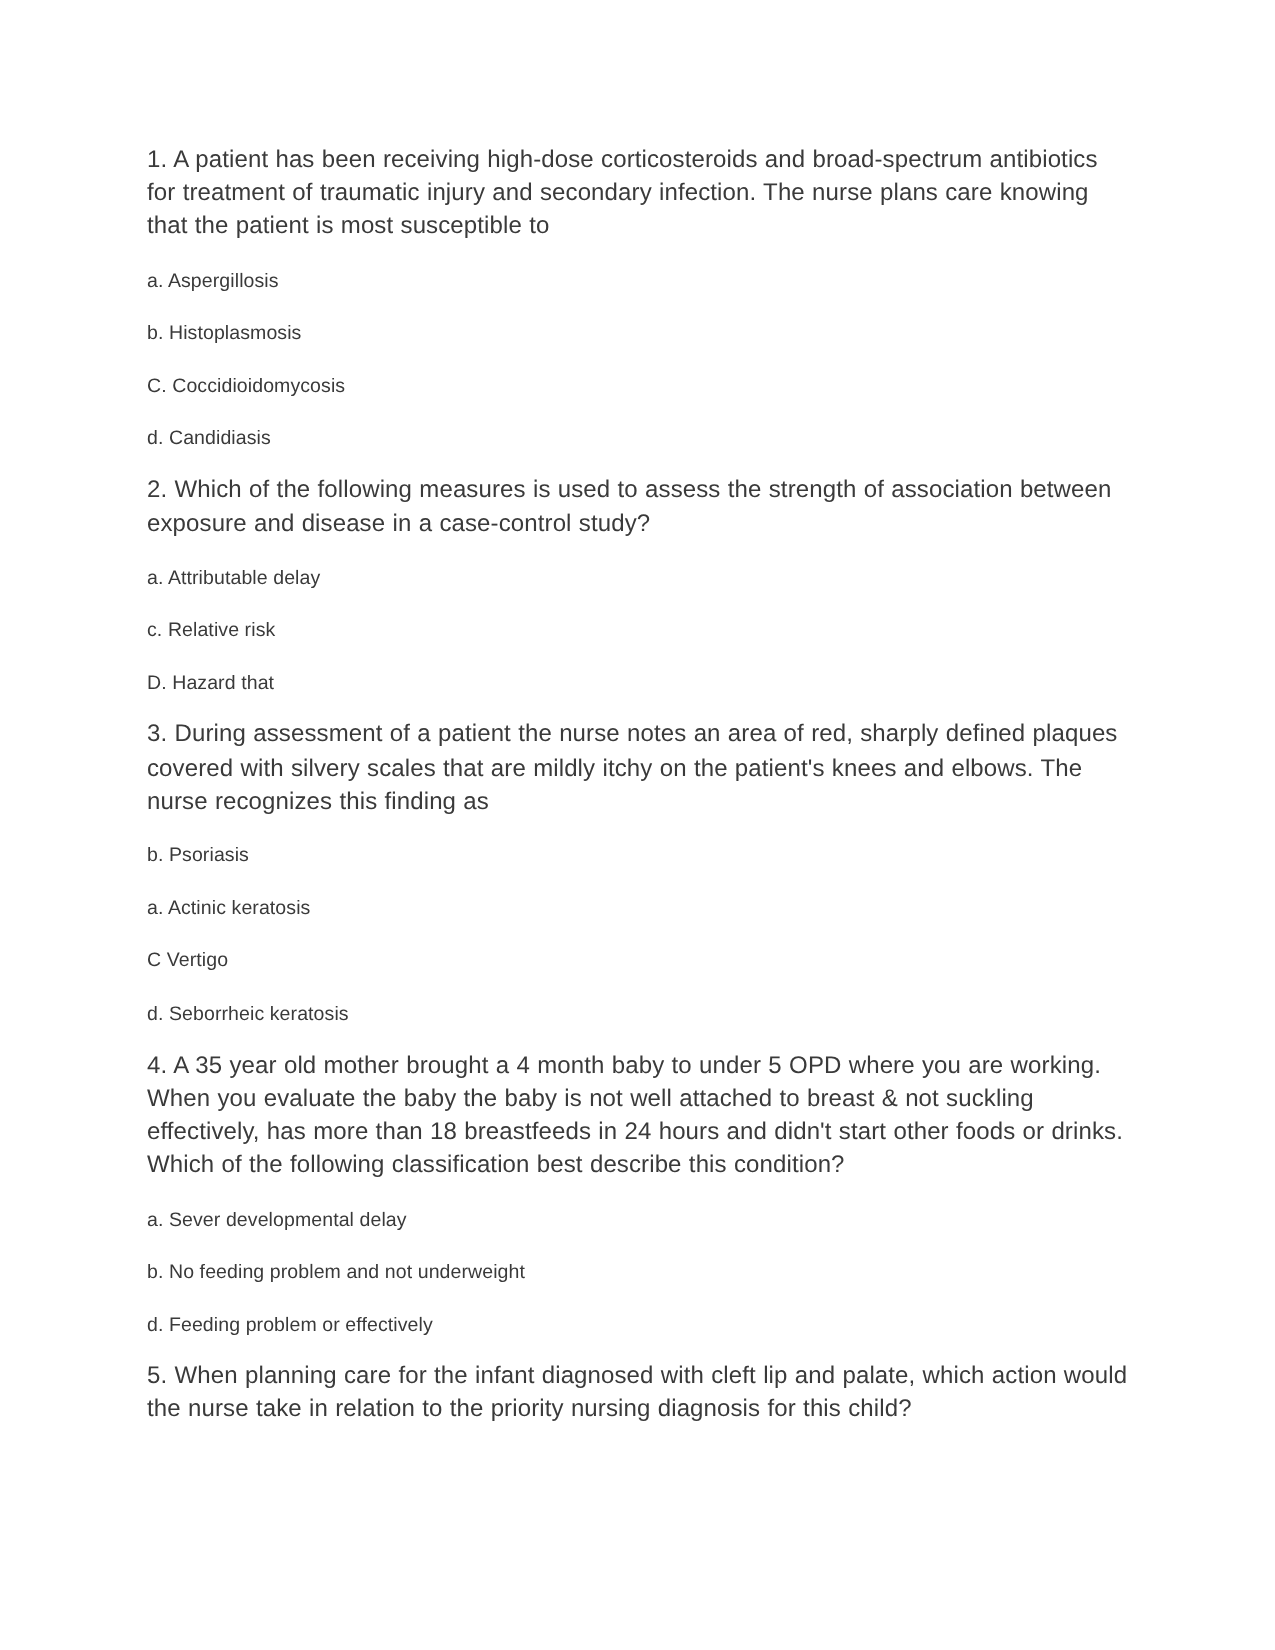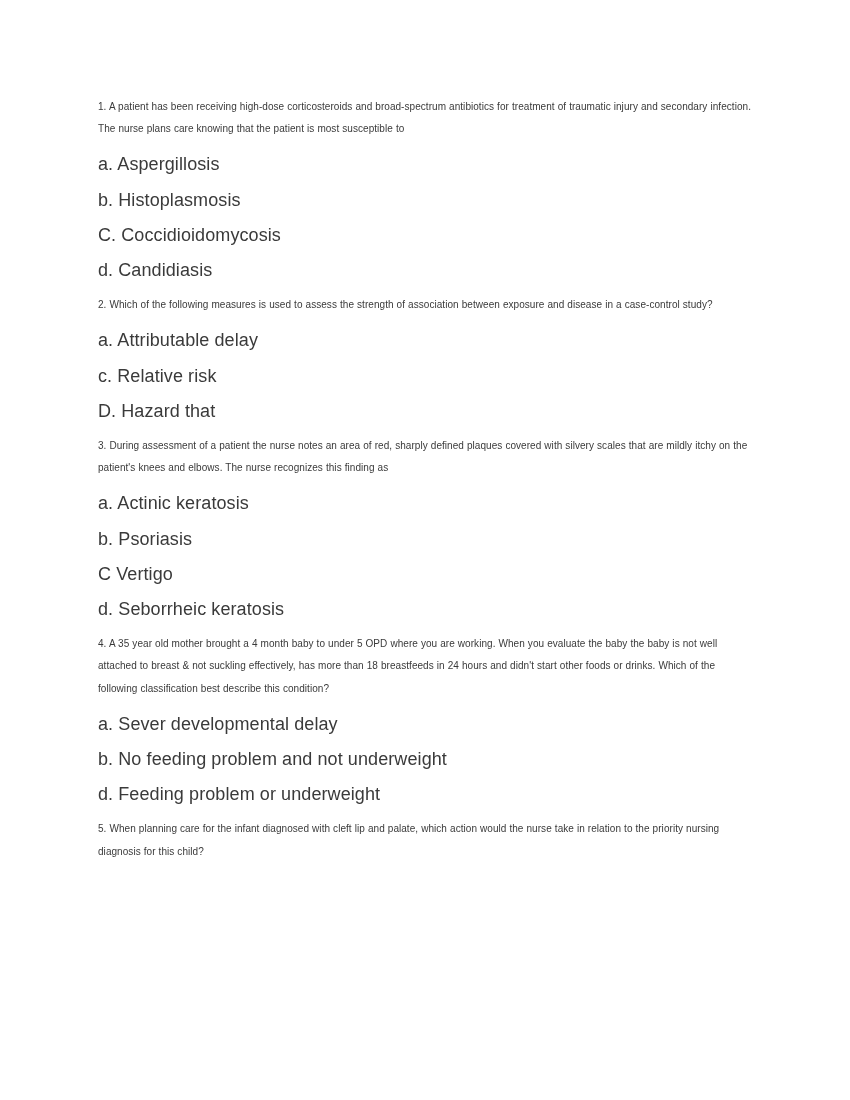--- a/index.html
+++ b/index.html
@@ -22,28 +22,28 @@
     box-sizing: border-box;
     padding: 96px 98px 0 98px;
   }
   .doc-body {
     width: 654px;
   }
   .block {
     margin: 0 0 13px 0;
   }
   .stem {
-    font-size: 10px;
+    font-size: 16px;
     line-height: 22.2px;
     letter-spacing: 0.005em;
     text-align: left;
     word-spacing: 0.02em;
   }
   .option {
-    font-size: 18px;
+    font-size: 13px;
     line-height: 22.2px;
     letter-spacing: 0.005em;
     margin: 0 0 13px 0;
   }
   .option:last-child {
     margin-bottom: 13px;
   }
   .q-group {
     margin-bottom: 0;
   }
@@ -64,31 +64,31 @@
 
     <div class="q-group">
       <p class="block stem">2. Which of the following measures is used to assess the strength of association between exposure and disease in a case-control study?</p>
       <p class="option">a. Attributable delay</p>
       <p class="option">c. Relative risk</p>
       <p class="option">D. Hazard that</p>
     </div>
 
     <div class="q-group">
       <p class="block stem">3. During assessment of a patient the nurse notes an area of red, sharply defined plaques covered with silvery scales that are mildly itchy on the patient's knees and elbows. The nurse recognizes this finding as</p>
+      <p class="option">b. Psoriasis</p>
       <p class="option">a. Actinic keratosis</p>
-      <p class="option">b. Psoriasis</p>
       <p class="option">C Vertigo</p>
       <p class="option">d. Seborrheic keratosis</p>
     </div>
 
     <div class="q-group">
       <p class="block stem">4. A 35 year old mother brought a 4 month baby to under 5 OPD where you are working. When you evaluate the baby the baby is not well attached to breast &amp; not suckling effectively, has more than 18 breastfeeds in 24 hours and didn't start other foods or drinks. Which of the following classification best describe this condition?</p>
       <p class="option">a. Sever developmental delay</p>
       <p class="option">b. No feeding problem and not underweight</p>
-      <p class="option">d. Feeding problem or underweight</p>
+      <p class="option">d. Feeding problem or effectively</p>
     </div>
 
     <div class="q-group">
       <p class="block stem">5. When planning care for the infant diagnosed with cleft lip and palate, which action would the nurse take in relation to the priority nursing diagnosis for this child?</p>
     </div>
 
   </div>
 </div>
 
 </body></html>

